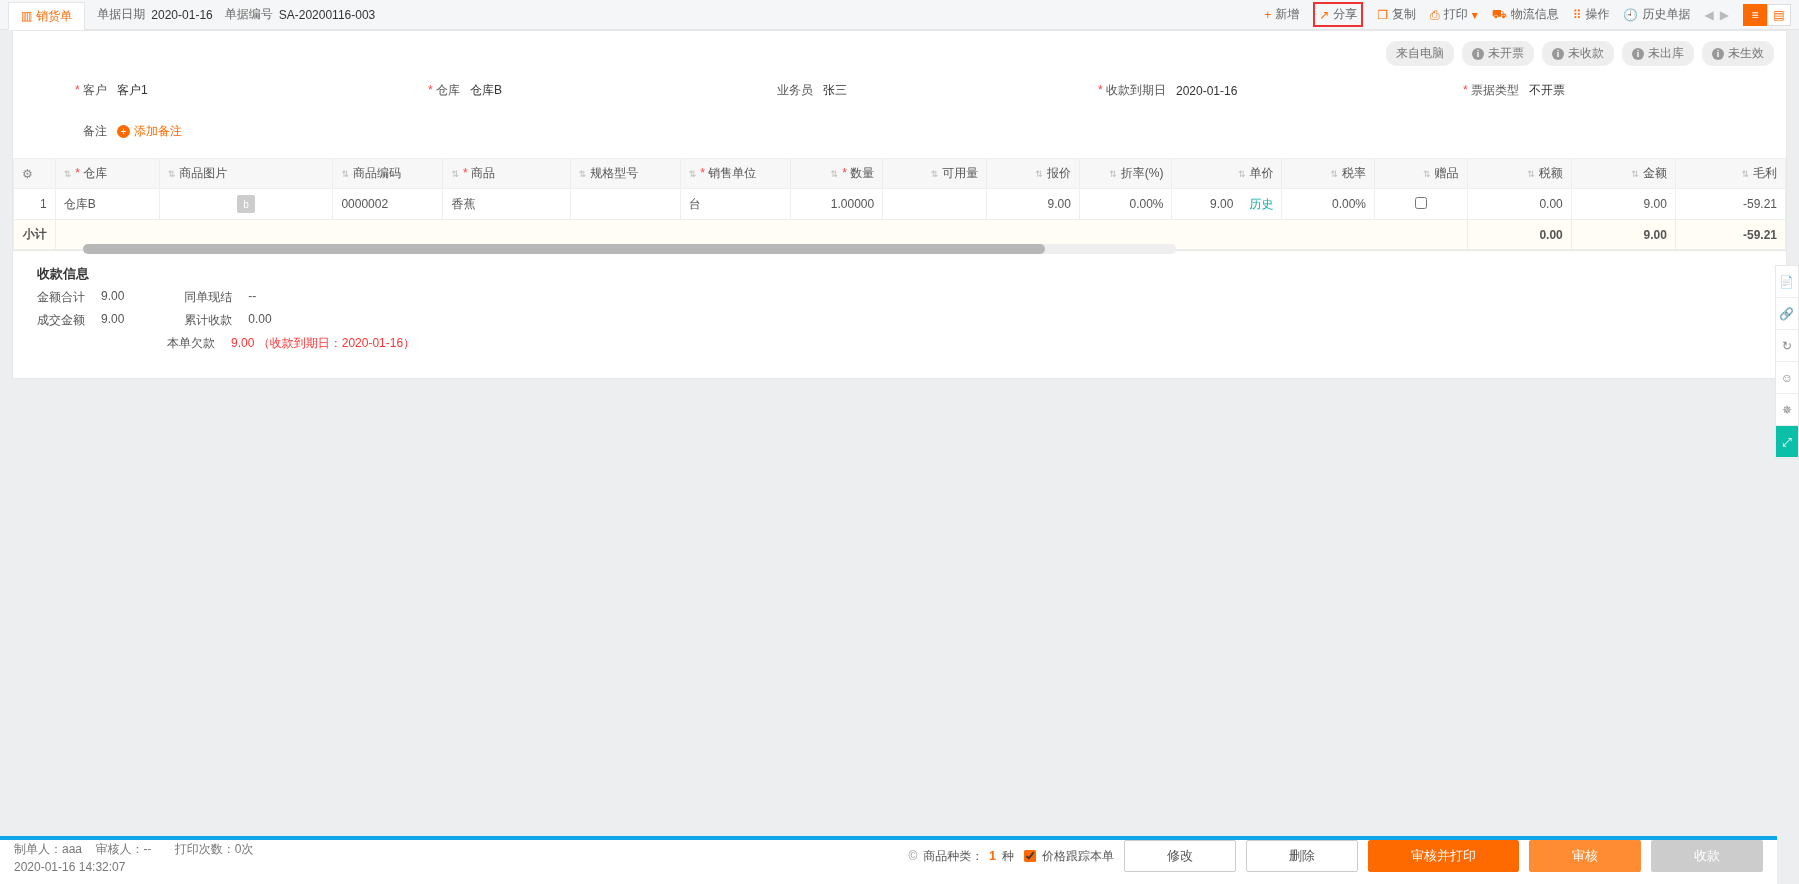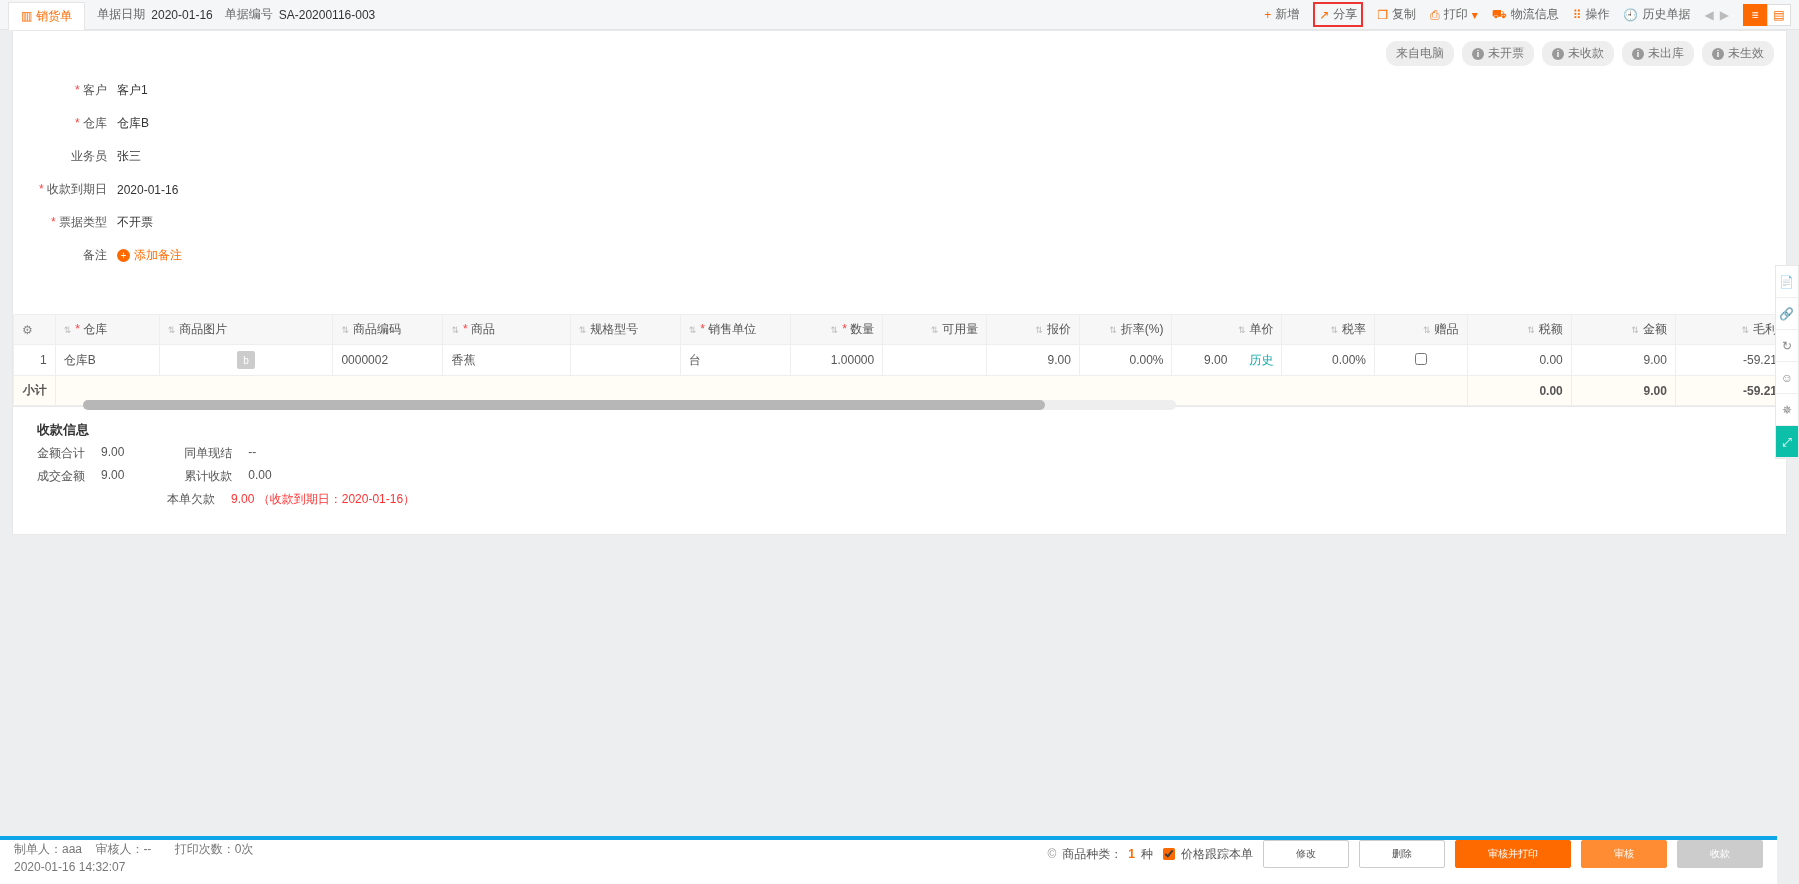--- a/index.html
+++ b/index.html
@@ -15,55 +15,55 @@
   .tbtn .icn{color:#ff6a00}
   .tbtn.highlight{border:2px solid #e33;padding:2px 4px}
   .chevpair{display:flex;gap:6px;color:#bbb}
   .view-toggle{display:flex}
   .vt{width:24px;height:22px;display:flex;align-items:center;justify-content:center;border:1px solid #ddd;background:#fff;color:#ff6a00}
   .vt.active{background:#ff6a00;color:#fff;border-color:#ff6a00}
   .panel{background:#fff;margin:0 12px;border:1px solid #e8e8e8}
   .status-row{display:flex;justify-content:flex-end;gap:8px;padding:10px 12px}
   .status-btn{background:#eee;border-radius:11px;padding:4px 10px;color:#777;display:flex;align-items:center;gap:4px}
   .status-btn .info{width:12px;height:12px;border-radius:50%;background:#999;color:#fff;display:inline-flex;align-items:center;justify-content:center;font-size:9px;font-weight:bold}
-  .form-grid{display:grid;grid-template-columns:repeat(1,1fr);gap:16px 40px;padding:6px 24px 18px}
+  .form-grid{display:grid;grid-template-columns:repeat(5,1fr);gap:24px 40px;padding:6px 24px 18px}
   .ff{display:flex;align-items:center;gap:10px}
   .ff .lab{width:70px;text-align:right;color:#555}
   .ff .req{width:70px;text-align:right;color:#555}
   .ff .req::before{content:"* ";color:#f44}
   .ff .val{color:#333}
   .ff .blank{background:#f5f5f5;border-radius:3px;height:20px;width:260px}
   .addnote{color:#ff6a00;display:inline-flex;align-items:center;gap:4px;cursor:pointer}
   .addnote::before{content:"+";display:inline-flex;width:13px;height:13px;border-radius:50%;background:#ff6a00;color:#fff;align-items:center;justify-content:center;font-size:10px}
   .tbl-wrap{position:relative}
   table{width:100%;border-collapse:collapse;border-top:1px solid #e8e8e8}
   th,td{border:1px solid #eee;padding:6px 8px;text-align:left;font-size:12px;color:#555;height:30px}
   th{background:#f7f7f7;font-weight:400}
   th .req::before{content:"* ";color:#f44}
   th .sorter{color:#bbb;font-size:9px;margin-right:4px}
   .num{text-align:right}
   .subtotal td{background:#fffdf5;font-weight:600}
   .img-ph{display:inline-flex;width:18px;height:18px;background:#ccc;border-radius:2px;color:#fff;align-items:center;justify-content:center;font-size:10px;margin:0 auto}
-  .history-link{color:#1aa;display:inline-block;margin-left:22px}
+  .history-link{color:#1aa;display:inline-block;margin-left:16px}
   .hscroll{position:absolute;left:70px;right:610px;bottom:-4px;height:10px;background:#eee;border-radius:5px}
   .hscroll .thumb{height:100%;width:88%;background:#b7b7b7;border-radius:5px}
   .pay-section{background:#fff;margin:0 12px;border:1px solid #e8e8e8;border-top:none;padding:14px 24px 20px}
   .pay-section h4{font-size:13px;font-weight:600;}
   .pay-row{display:flex;align-items:center;gap:60px;margin:6px 0;font-size:12px}
   .pay-kv{display:flex;gap:12px;color:#555}
   .pay-kv .k{width:52px;text-align:left}
   .owe{color:#f33}
   .footer{position:absolute;left:0;right:22px;bottom:0;background:#fff;border-top:4px solid #0ea5e9;height:48px;display:flex;align-items:flex-start;justify-content:space-between;padding:0 14px}
   .ft-left{color:#777;font-size:12px;line-height:1.5}
   .ft-right{display:flex;align-items:center;gap:10px}
   .ft-info{display:flex;align-items:center;gap:6px;color:#555}
   .ft-info .copy{color:#999}
   .ft-info .orange{color:#ff6a00;font-weight:600}
   .chk{width:12px;height:12px;accent-color:#ff6a00}
-  .btn{border:1px solid #ccc;background:#fff;padding:6px 32px;border-radius:2px;cursor:pointer;color:#555;font-size:10px}
+  .btn{border:1px solid #ccc;background:#fff;padding:6px 42px;border-radius:2px;cursor:pointer;color:#555;font-size:13px}
   .btn.orange{background:#ff6a00;color:#fff;border-color:#ff6a00}
   .btn.orange-light{background:#ff8c33;color:#fff;border-color:#ff8c33}
   .btn.gray{background:#ccc;color:#fff;border-color:#ccc}
   .side-tools{position:absolute;right:0;top:265px;display:flex;flex-direction:column;gap:0;background:#fff;border:1px solid #e8e8e8}
   .st{width:22px;height:32px;display:flex;align-items:center;justify-content:center;color:#888;border-bottom:1px solid #eee;cursor:pointer}
   .st.teal{background:#0bbfa9;color:#fff}
   .gear{color:#888}
 </style>
 </head>
 <body>

